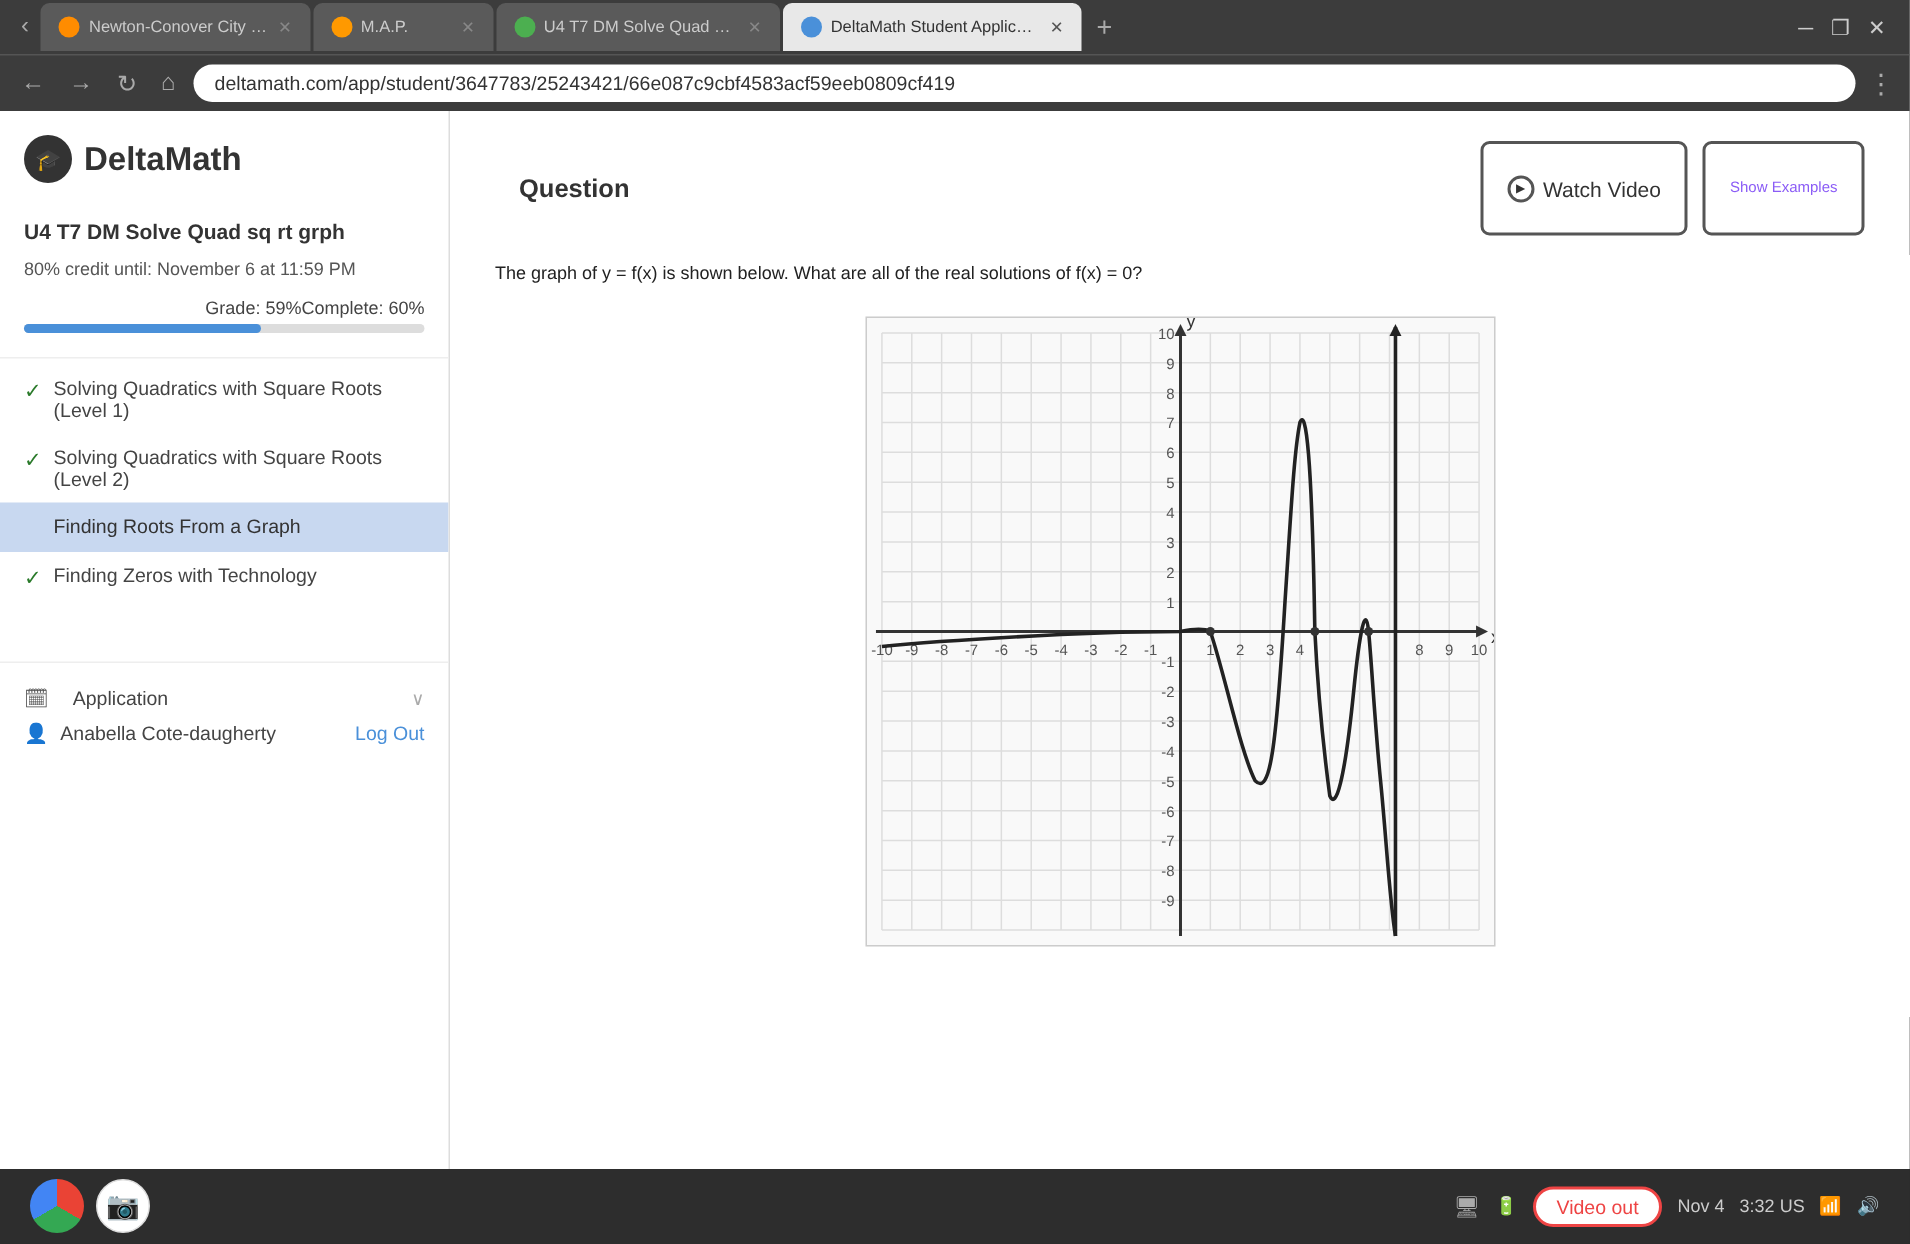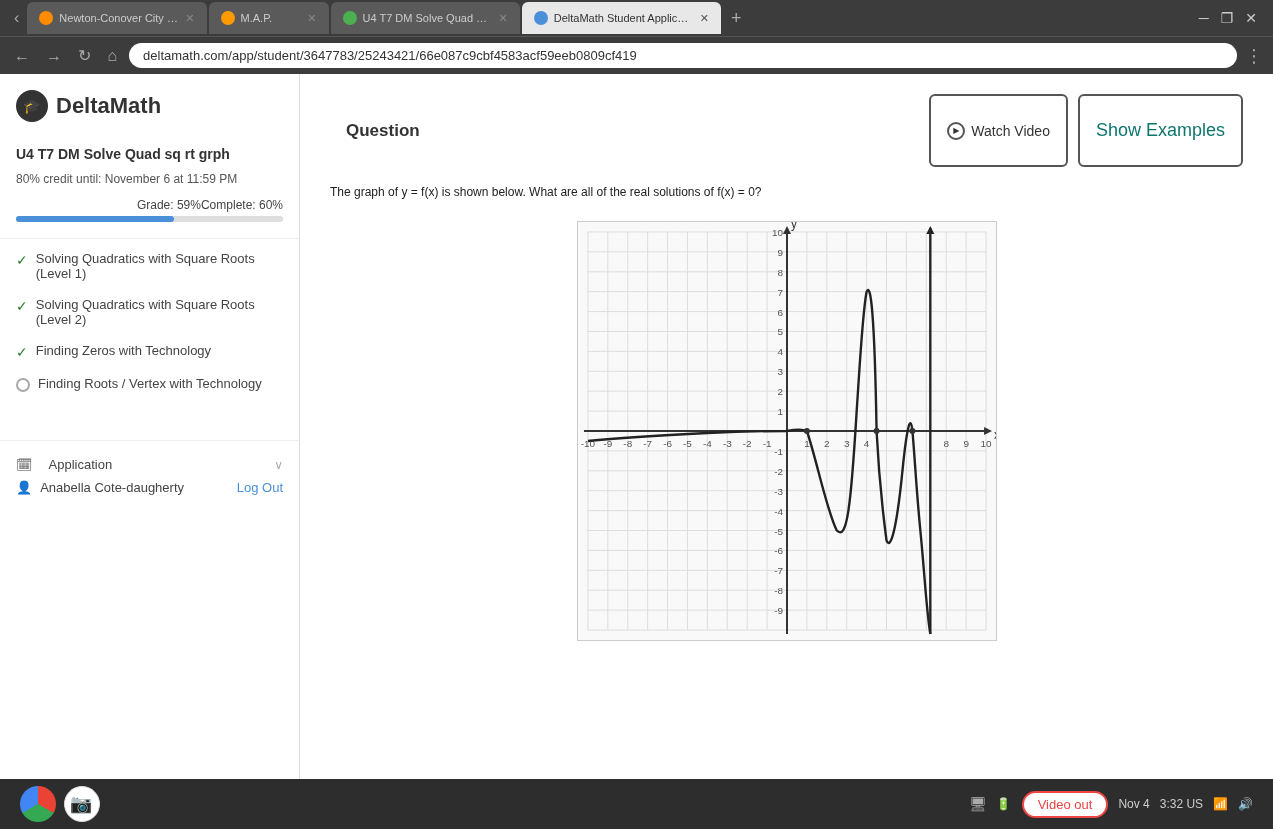--- a/index.html
+++ b/index.html
@@ -309,23 +309,23 @@
       font-size: 14px;
       background: #fff;
       color: #333;
       cursor: pointer;
     }
 
     .btn-examples {
       border: 2px solid #555;
       border-radius: 6px;
       padding: 24px 16px;
-      font-size: 18px;
-      background: #fff;
-      color: #0f766e;
+      font-size: 10px;
+      background: #fff;
+      color: #8b5cf6;
       cursor: pointer;
     }
 
     .play-icon {
       width: 18px;
       height: 18px;
       border: 2px solid #555;
       border-radius: 50%;
       display: flex;
       align-items: center;
@@ -483,30 +483,30 @@
     <div class="sidebar-item completed">
       <span class="check-icon">✓</span>
       <span>Solving Quadratics with Square Roots (Level 1)</span>
     </div>
 
     <div class="sidebar-item completed">
       <span class="check-icon">✓</span>
       <span>Solving Quadratics with Square Roots (Level 2)</span>
     </div>
 
+    <div class="sidebar-item active">
+      <span class="check-icon" style="visibility:hidden;">✓</span>
+      <span>Finding Roots From a Graph</span>
+    </div>
 
     <div class="sidebar-item completed">
       <span class="check-icon">✓</span>
       <span>Finding Zeros with Technology</span>
     </div>
 
-    <div class="sidebar-item">
-      <span class="circle-icon"></span>
-      <span>Finding Roots / Vertex with Technology</span>
-    </div>
 
     <hr class="sidebar-divider" style="margin-top: 40px;">
 
     <div style="padding: 8px 16px;">
       <div class="calculator-row">
         <div style="display:flex;align-items:center;gap:8px;">
           <span class="calc-icon">🗓</span>
           <span>Application</span>
         </div>
         <span style="font-size:12px;color:#aaa;">∨</span>

